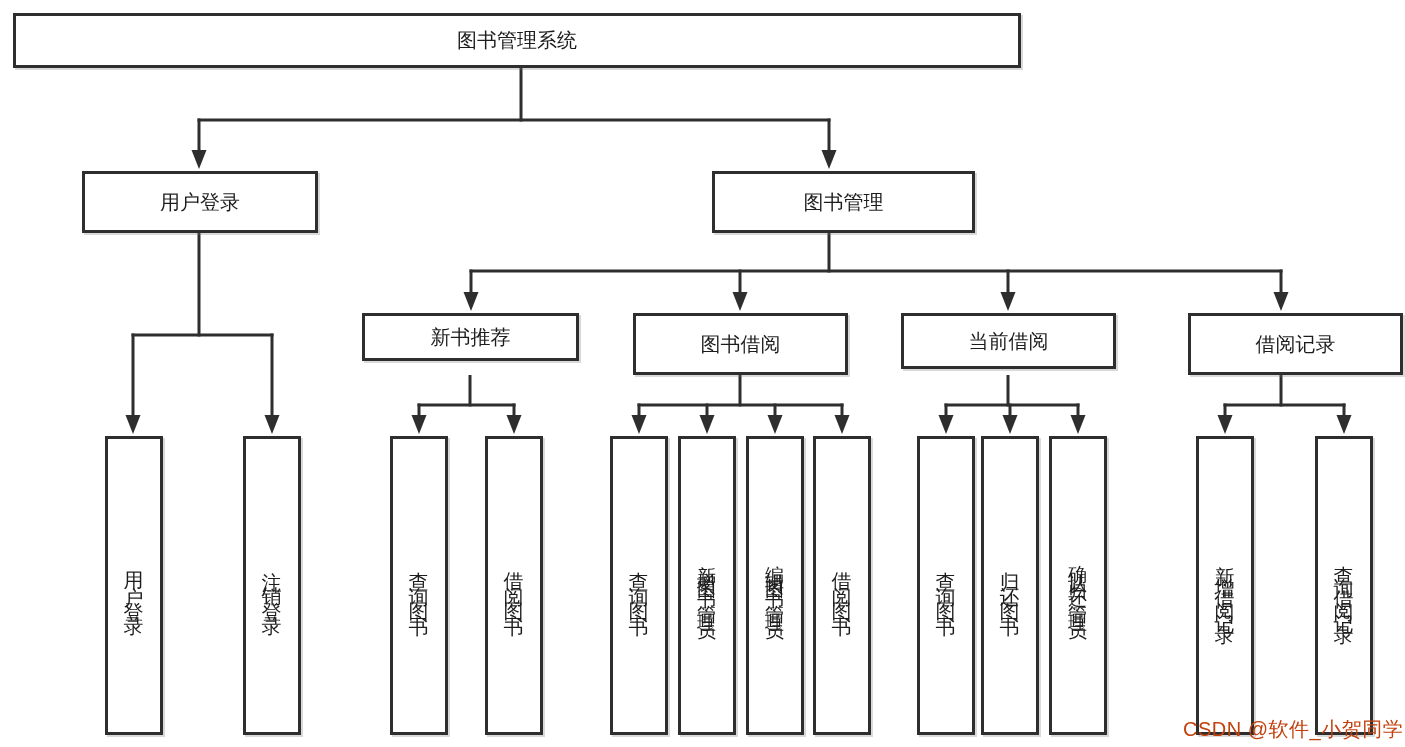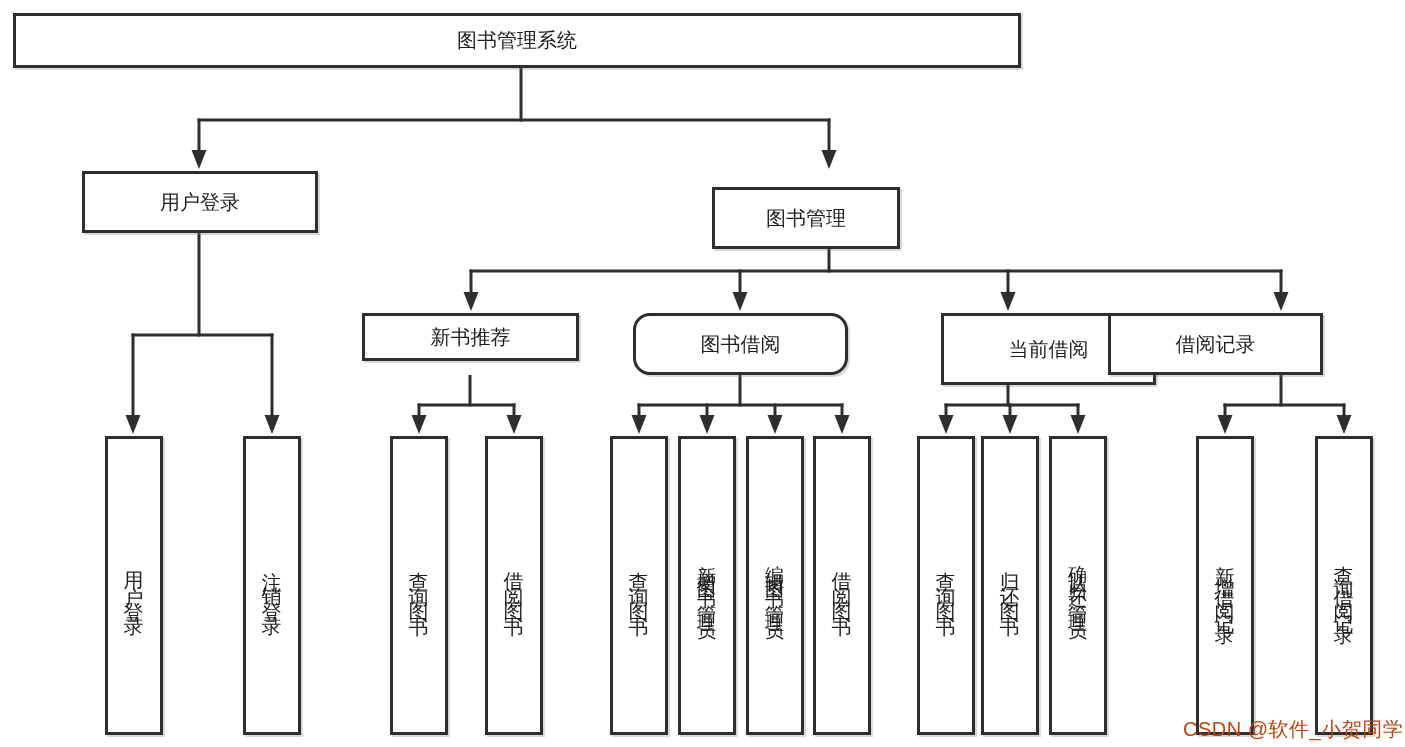--- a/index.html
+++ b/index.html
@@ -115,34 +115,34 @@
     <polygon class="arrowhead" points="1336.5,415 1351.5,415 1344,434"></polygon>
   </svg>
 
   <div class="box" style="left:13px;top:13px;width:1008px;height:55px;">
     <span>图书管理系统</span>
   </div>
 
   <div class="box" style="left:82px;top:171px;width:236px;height:62px;">
     <span>用户登录</span>
   </div>
-  <div class="box" style="left:712px;top:187px;width:188px;height:62px;font-family:Liberation Mono, monospace;">
+  <div class="box" style="left:712px;top:171px;width:263px;height:62px;font-family:Liberation Mono, monospace;">
     <span>图书管理</span>
   </div>
 
   <div class="box" style="left:362px;top:313px;width:217px;height:48px;">
     <span>新书推荐</span>
   </div>
-  <div class="box" style="left:633px;top:313px;width:215px;height:62px;border-radius:17px;">
+  <div class="box" style="left:633px;top:313px;width:215px;height:62px;">
     <span>图书借阅</span>
   </div>
-  <div class="box" style="left:901px;top:313px;width:215px;height:72px;margin-left:40px;">
+  <div class="box" style="left:901px;top:313px;width:215px;height:56px;">
     <span>当前借阅</span>
   </div>
-  <div class="box" style="left:1108px;top:313px;width:215px;height:62px;">
+  <div class="box" style="left:1188px;top:313px;width:215px;height:62px;">
     <span>借阅记录</span>
   </div>
 
   <div class="box leaf" style="left:105px;">
     <span class="vtxt">用户登录</span>
   </div>
   <div class="box leaf" style="left:243px;">
     <span class="vtxt">注销登录</span>
   </div>
 

